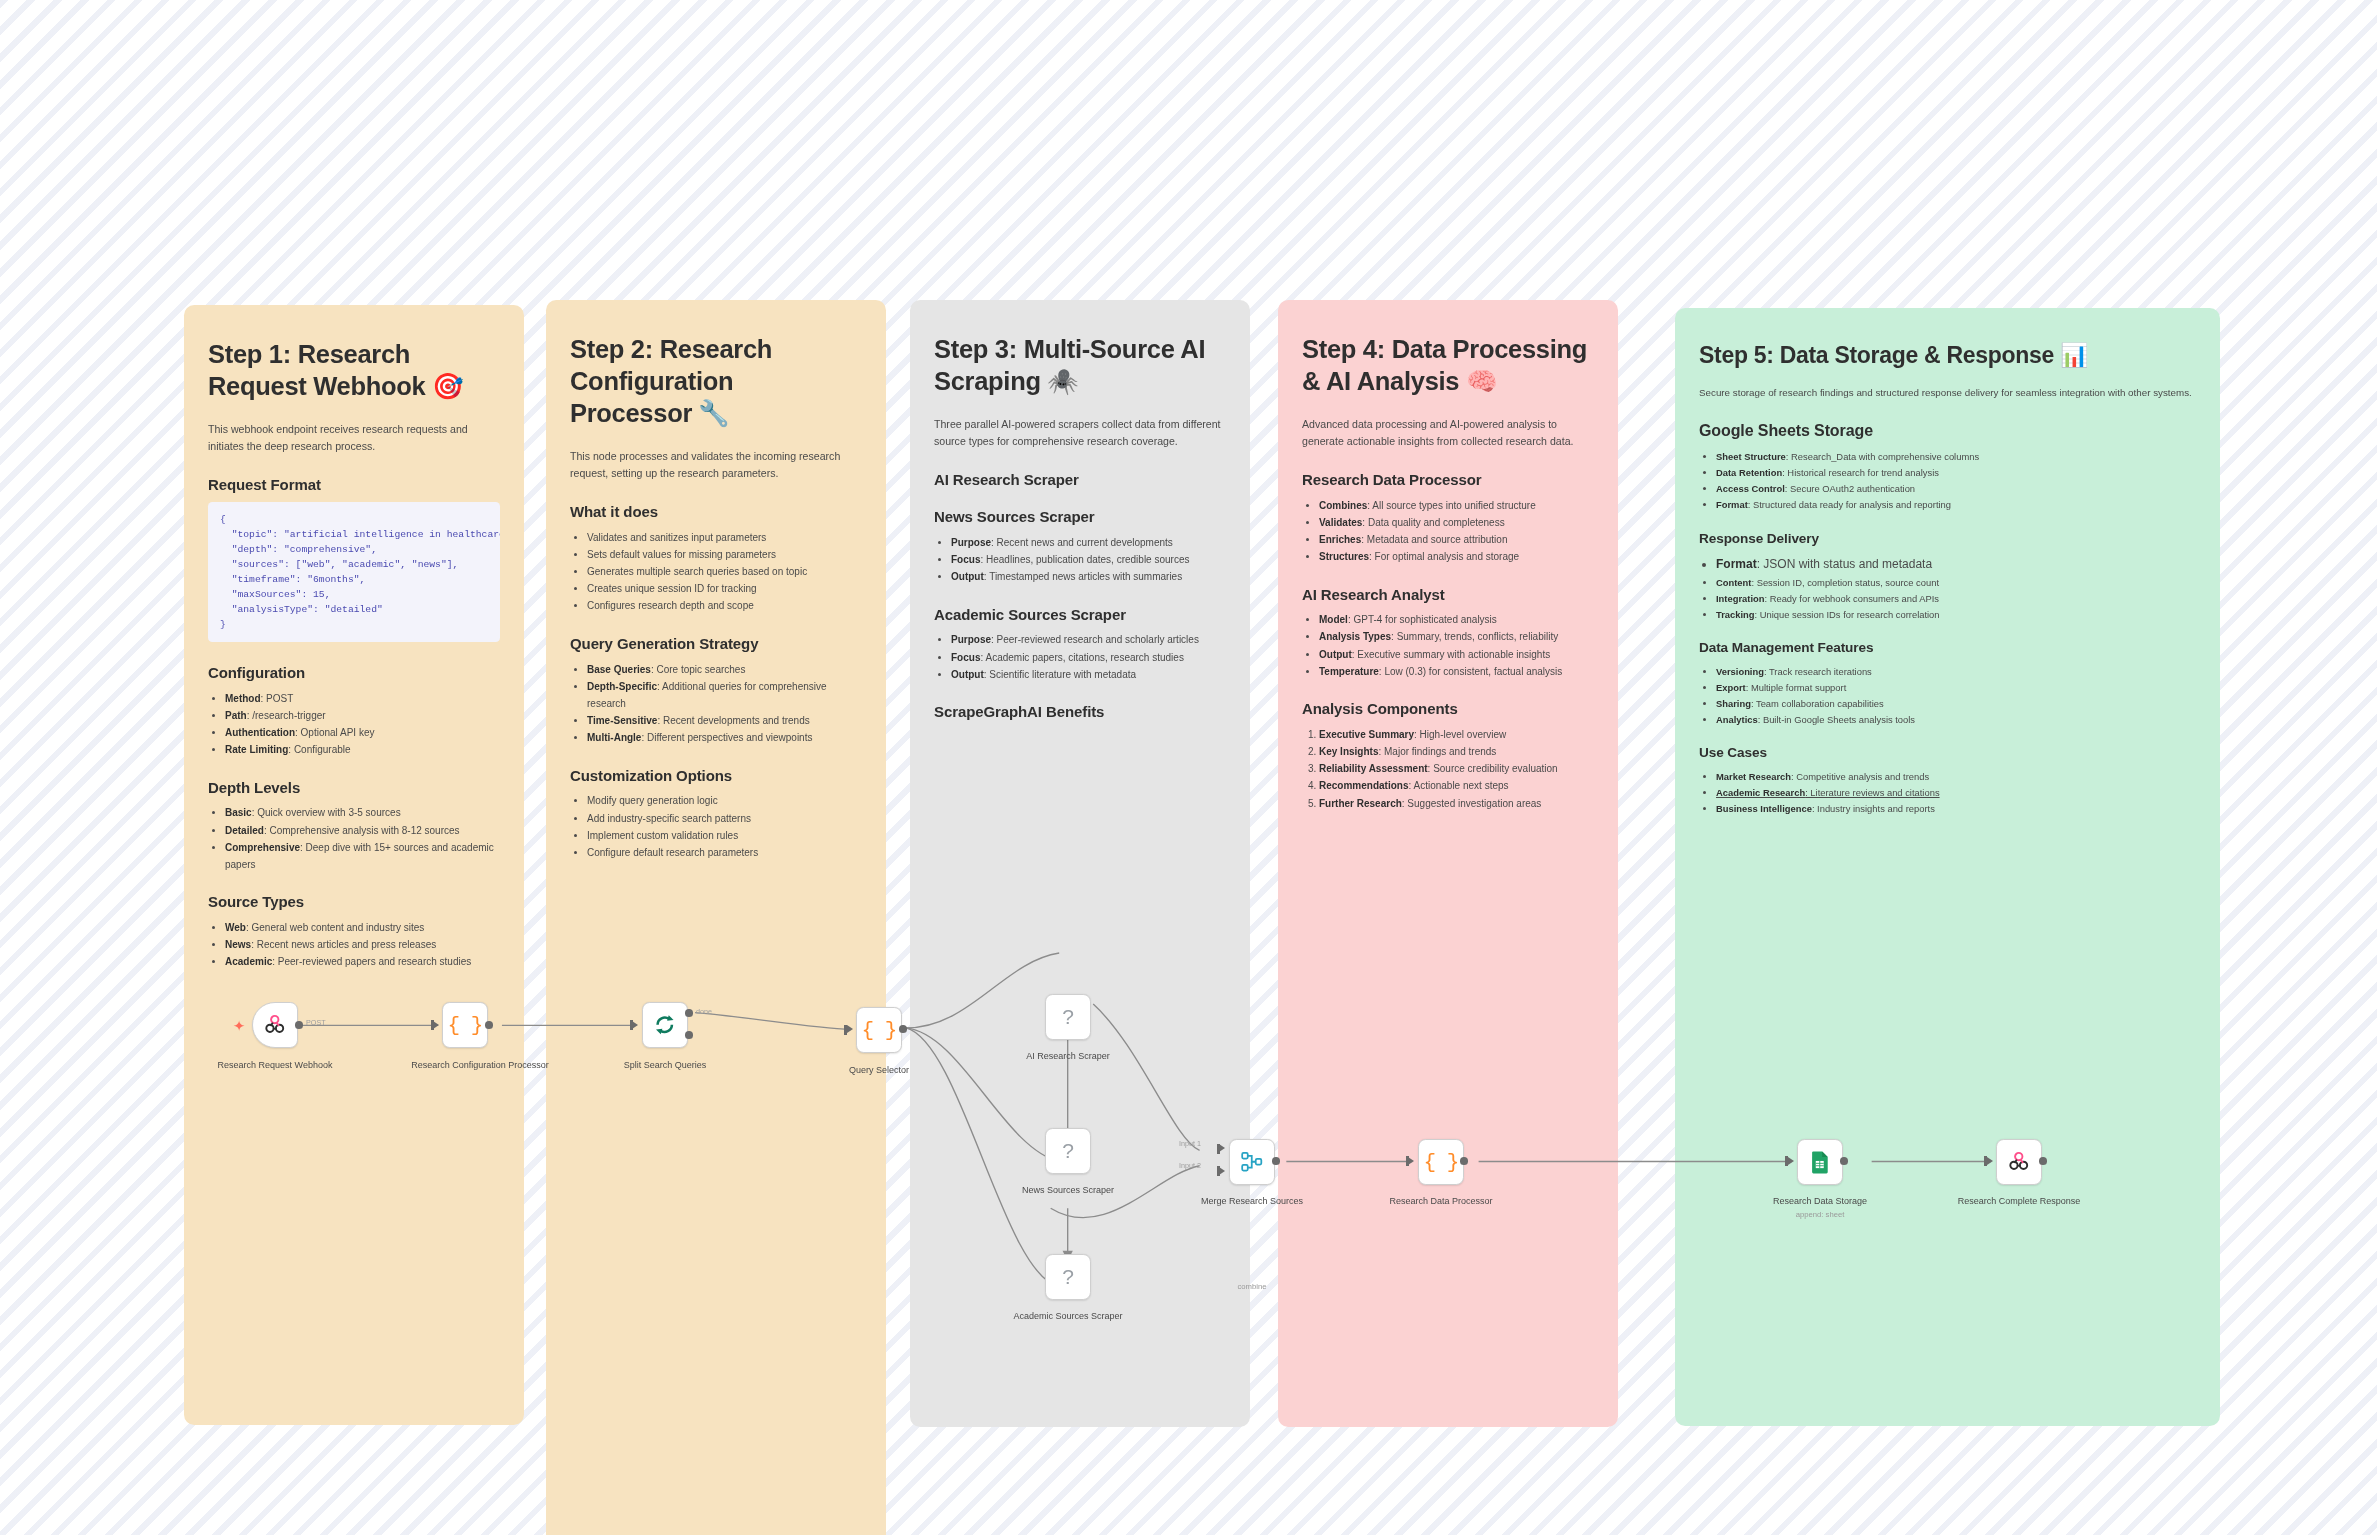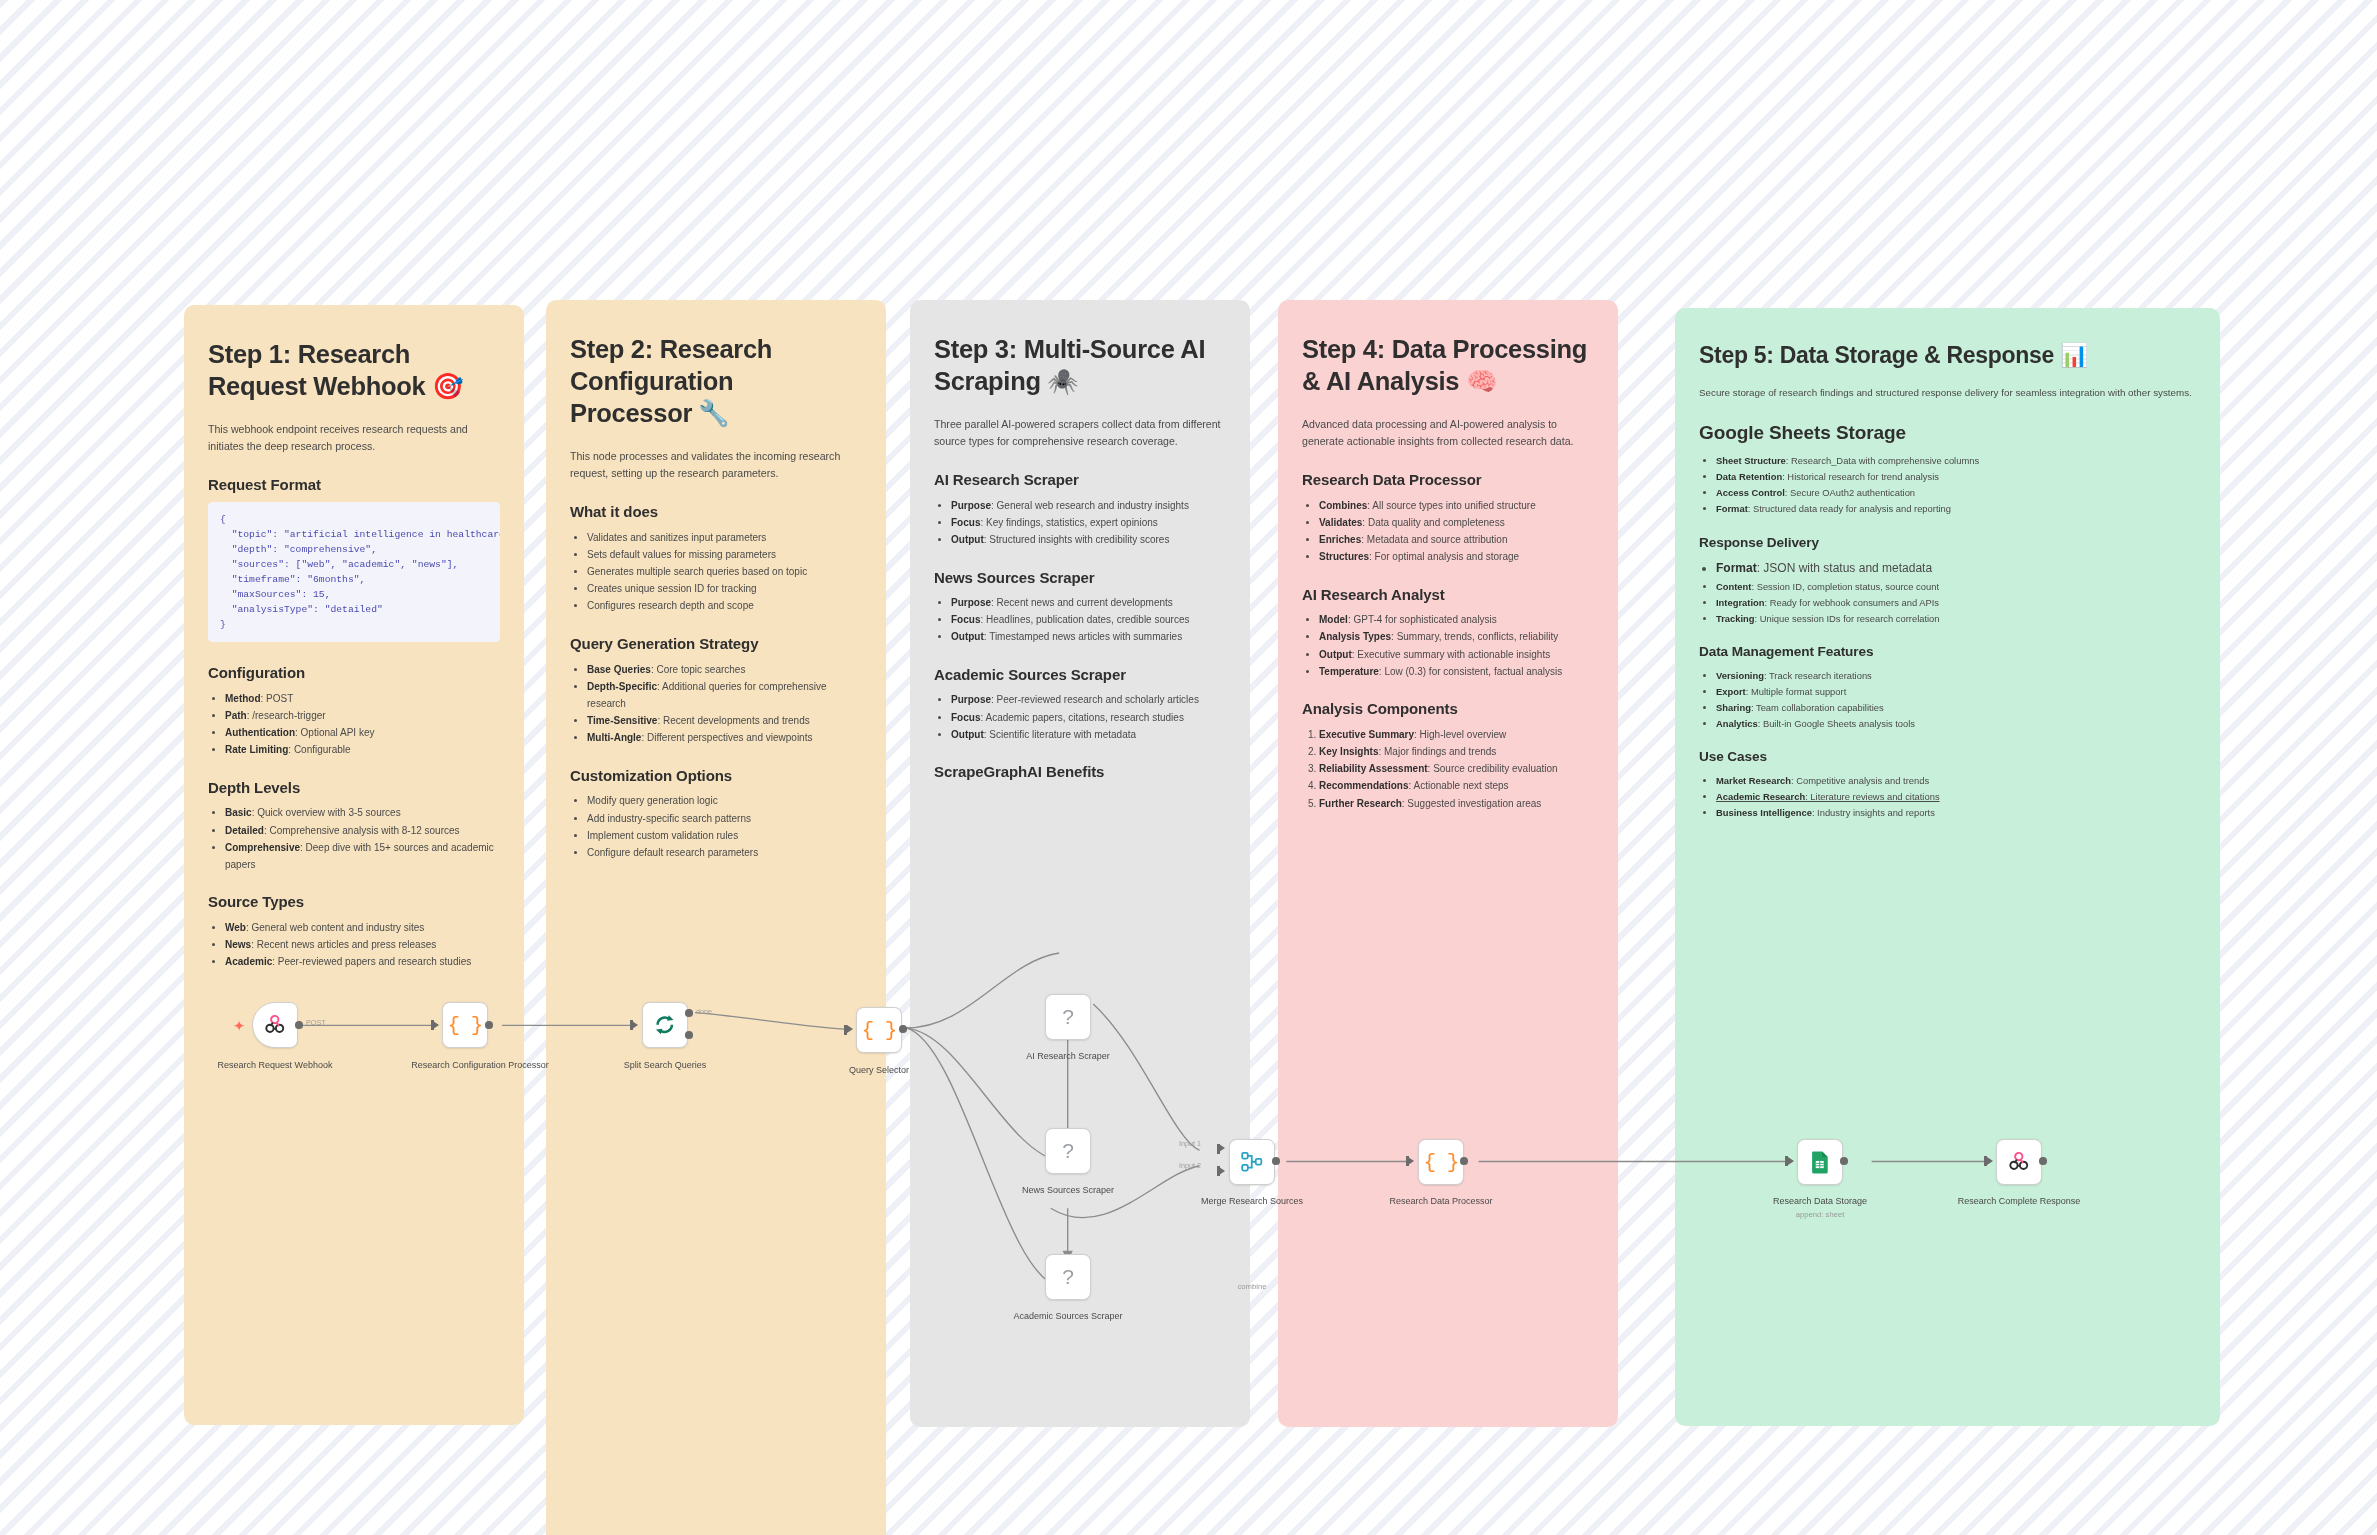--- a/index.html
+++ b/index.html
@@ -216,25 +216,20 @@
           <li>Implement custom validation rules</li>
           <li>Configure default research parameters</li>
         </ul>
       </div>
     </div>
   <div class="panel" id="panel-step3" style="left:910px;top:300px;width:340px;height:1127px;background:#e5e5e5;">
       <h1>Step 3: Multi-Source AI Scraping <span class="emoji">🕷️</span></h1>
       <p class="intro">Three parallel AI-powered scrapers collect data from different source types for comprehensive research coverage.</p>
       <div class="sect">
         <h2>AI Research Scraper</h2>
-        <ul>
-          <li><b>Purpose</b>: General web research and industry insights</li>
-          <li><b>Focus</b>: Key findings, statistics, expert opinions</li>
-          <li><b>Output</b>: Structured insights with credibility scores</li>
-        </ul>
       </div>
       <div class="sect">
         <h2>News Sources Scraper</h2>
         <ul>
           <li><b>Purpose</b>: Recent news and current developments</li>
           <li><b>Focus</b>: Headlines, publication dates, credible sources</li>
           <li><b>Output</b>: Timestamped news articles with summaries</li>
         </ul>
       </div>
       <div class="sect">
@@ -278,21 +273,21 @@
           <li><b>Reliability Assessment</b>: Source credibility evaluation</li>
           <li><b>Recommendations</b>: Actionable next steps</li>
           <li><b>Further Research</b>: Suggested investigation areas</li>
         </ol>
       </div>
     </div>
   <div class="panel" id="panel-step5" style="left:1675px;top:308px;width:545px;height:1118px;background:#c8efd9;">
       <h1 style="font-size: 23px; margin-bottom: 15.3px;">Step 5: Data Storage &amp; Response <span class="emoji">📊</span></h1>
       <p class="intro" style="font-size: 9.8px;">Secure storage of research findings and structured response delivery for seamless integration with other systems.</p>
       <div class="sect" style="margin-bottom: 17px;">
-        <h2 style="font-size: 19px;">Google Sheets Storage</h2>
+        <h2 style="font-size: 16px;">Google Sheets Storage</h2>
         <ul>
           <li style="font-size: 9.4px;"><b>Sheet Structure</b>: Research_Data with comprehensive columns</li>
           <li style="font-size: 9.4px;"><b>Data Retention</b>: Historical research for trend analysis</li>
           <li style="font-size: 9.4px;"><b>Access Control</b>: Secure OAuth2 authentication</li>
           <li style="font-size: 9.4px;"><b>Format</b>: Structured data ready for analysis and reporting</li>
         </ul>
       </div>
       <div class="sect" style="margin-bottom: 17px;">
         <h2 style="font-size: 13.6px;">Response Delivery</h2>
         <ul>

